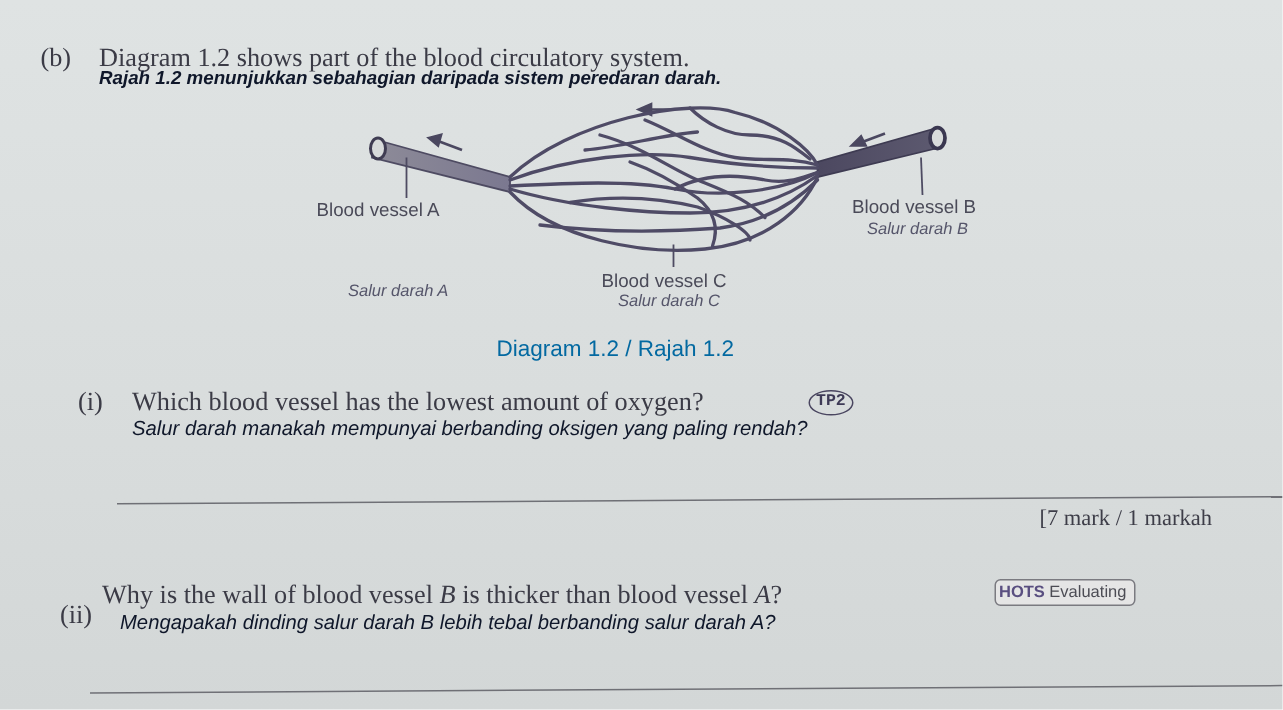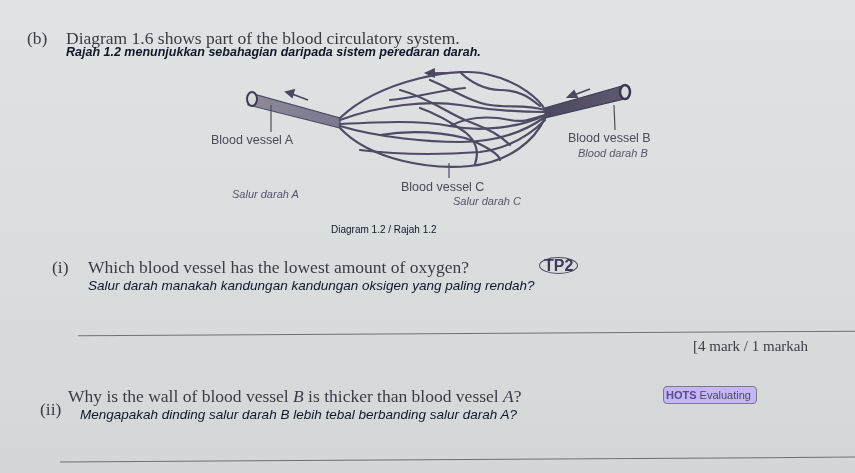--- a/index.html
+++ b/index.html
@@ -8,40 +8,40 @@
     background: linear-gradient(180deg, #dfe3e3 0%, #d9dddd 55%, #d3d7d7 100%);
     color:#3a3a48;
   }
   .abs { position:absolute; }
   .serif { font-family: "Liberation Serif", "DejaVu Serif", serif; }
   .sans { font-family: "Liberation Sans", "DejaVu Sans", sans-serif; }
   .q-en { font-size:17.5px; color:#3b3b46; }
   .q-ms { font-size:13.5px; font-style:italic; color:#0f172a; }
   .label-en { font-size:12.5px; color:#4a4a58; }
   .label-ms { font-size:11px; font-style:italic; color:#55556a; }
-  .caption { font-size:10px; color:#0f172a; }
+  .caption { font-size:15px; color:#0369a1; }
   .tp-badge {
     display:inline-block; border:1.5px solid #4a4660; border-radius:50%;
-    font-size:16px; font-weight:bold; padding:0 4px; line-height:15px; color:#3e3a56;
-    font-family:Liberation Sans, sans-serif;
+    font-size:11px; font-weight:bold; padding:0 4px; line-height:15px; color:#3e3a56;
+    font-family:Liberation Mono, monospace;
   }
   .hots-badge {
     display:inline-flex; align-items:center; gap:3px;
     border:1.5px solid #7a7a80; border-radius:4px; padding:0 5px 0 2px;
-    background:#c4b5fd; height:16px;
+    background:#e5e5e5; height:16px;
   }
   .hots-logo { font-size:11px; font-weight:bold; color:#5a4f80; font-family:"Liberation Sans", sans-serif; }
   .hots-text { font-size:11px; color:#4c4c54; font-family:"Liberation Sans", sans-serif; }
   .answer-line { background:#6f7076; height:1.4px; }
 </style>
 </head>
 <body>
 
 <div class="abs serif q-en" style="left:27px;top:28px;">(b)</div>
-<div class="abs serif q-en" style="left:66px;top:28px;">Diagram 1.6 shows part of the blood circulatory system.</div>
+<div class="abs serif q-en" style="left:66px;top:28px;">Diagram 1.2 shows part of the blood circulatory system.</div>
 <div class="abs sans q-ms" style="left:66px;top:45px;font-size:12.5px;font-weight:bold;">Rajah 1.2 menunjukkan sebahagian daripada sistem peredaran darah.</div>
 
 <svg class="abs" style="left:200px;top:60px;" width="480" height="125" viewBox="0 0 480 125">
   <defs>
     <linearGradient id="vA" x1="0" x2="1" y1="0" y2="0">
       <stop offset="0" stop-color="#8d8b98"></stop>
         <stop offset="1" stop-color="#7b7890"></stop>
     </linearGradient>
     <linearGradient id="vB" x1="0" x2="1" y1="0" y2="0">
       <stop offset="0" stop-color="#4c4860"></stop>
@@ -81,35 +81,35 @@
   </g>
 
   <line x1="71" y1="45" x2="71" y2="72" stroke="#4e4b62" stroke-width="1.2"></line>
   <line x1="414" y1="45" x2="415" y2="70" stroke="#4e4b62" stroke-width="1.2"></line>
   <line x1="249" y1="103" x2="249" y2="118" stroke="#4e4b62" stroke-width="1.2"></line>
 </svg>
 
 <div class="abs sans label-en" style="left:211px;top:133px;">Blood vessel A</div>
 <div class="abs sans label-ms" style="left:232px;top:148px;margin-top:40px;">Salur darah A</div>
 <div class="abs sans label-en" style="left:568px;top:131px;">Blood vessel B</div>
-<div class="abs sans label-ms" style="left:578px;top:147px;">Blood darah B</div>
+<div class="abs sans label-ms" style="left:578px;top:147px;">Salur darah B</div>
 <div class="abs sans label-en" style="left:401px;top:180px;">Blood vessel C</div>
-<div class="abs sans label-ms" style="left:412px;top:195px;margin-left:41px;">Salur darah C</div>
+<div class="abs sans label-ms" style="left:412px;top:195px;">Salur darah C</div>
 
 <div class="abs sans caption" style="left:331px;top:224px;">Diagram 1.2 / Rajah 1.2</div>
 
 <div class="abs serif q-en" style="left:52px;top:257px;">(i)</div>
 <div class="abs serif q-en" style="left:88px;top:257px;">Which blood vessel has the lowest amount of oxygen?</div>
 <div class="abs" style="left:539px;top:257px;">
   <span class="tp-badge">TP2</span>
 </div>
-<div class="abs sans q-ms" style="left:88px;top:278px;">Salur darah manakah kandungan kandungan oksigen yang paling rendah?</div>
+<div class="abs sans q-ms" style="left:88px;top:278px;">Salur darah manakah mempunyai berbanding oksigen yang paling rendah?</div>
 
 <div class="abs answer-line" style="left:78px;top:333px;width:777px;transform:rotate(-0.35deg);"></div>
-<div class="abs serif" style="left:693px;top:338px;font-size:15px;color:#3d3d48;">[4 mark / 1 markah</div>
+<div class="abs serif" style="left:693px;top:338px;font-size:15px;color:#3d3d48;">[7 mark / 1 markah</div>
 
 <div class="abs serif q-en" style="left:40px;top:399px;">(ii)</div>
 <div class="abs serif q-en" style="left:68px;top:386px;white-space:nowrap;">
   <span>Why is the wall of blood vessel </span><i>B</i><span> is thicker than blood vessel </span><i>A</i><span>?</span>
 </div>
 <div class="abs" style="left:663px;top:385px;">
   <span class="hots-badge">
     <span class="hots-logo">HOTS</span>
     <span class="hots-text">Evaluating</span>
   </span>

